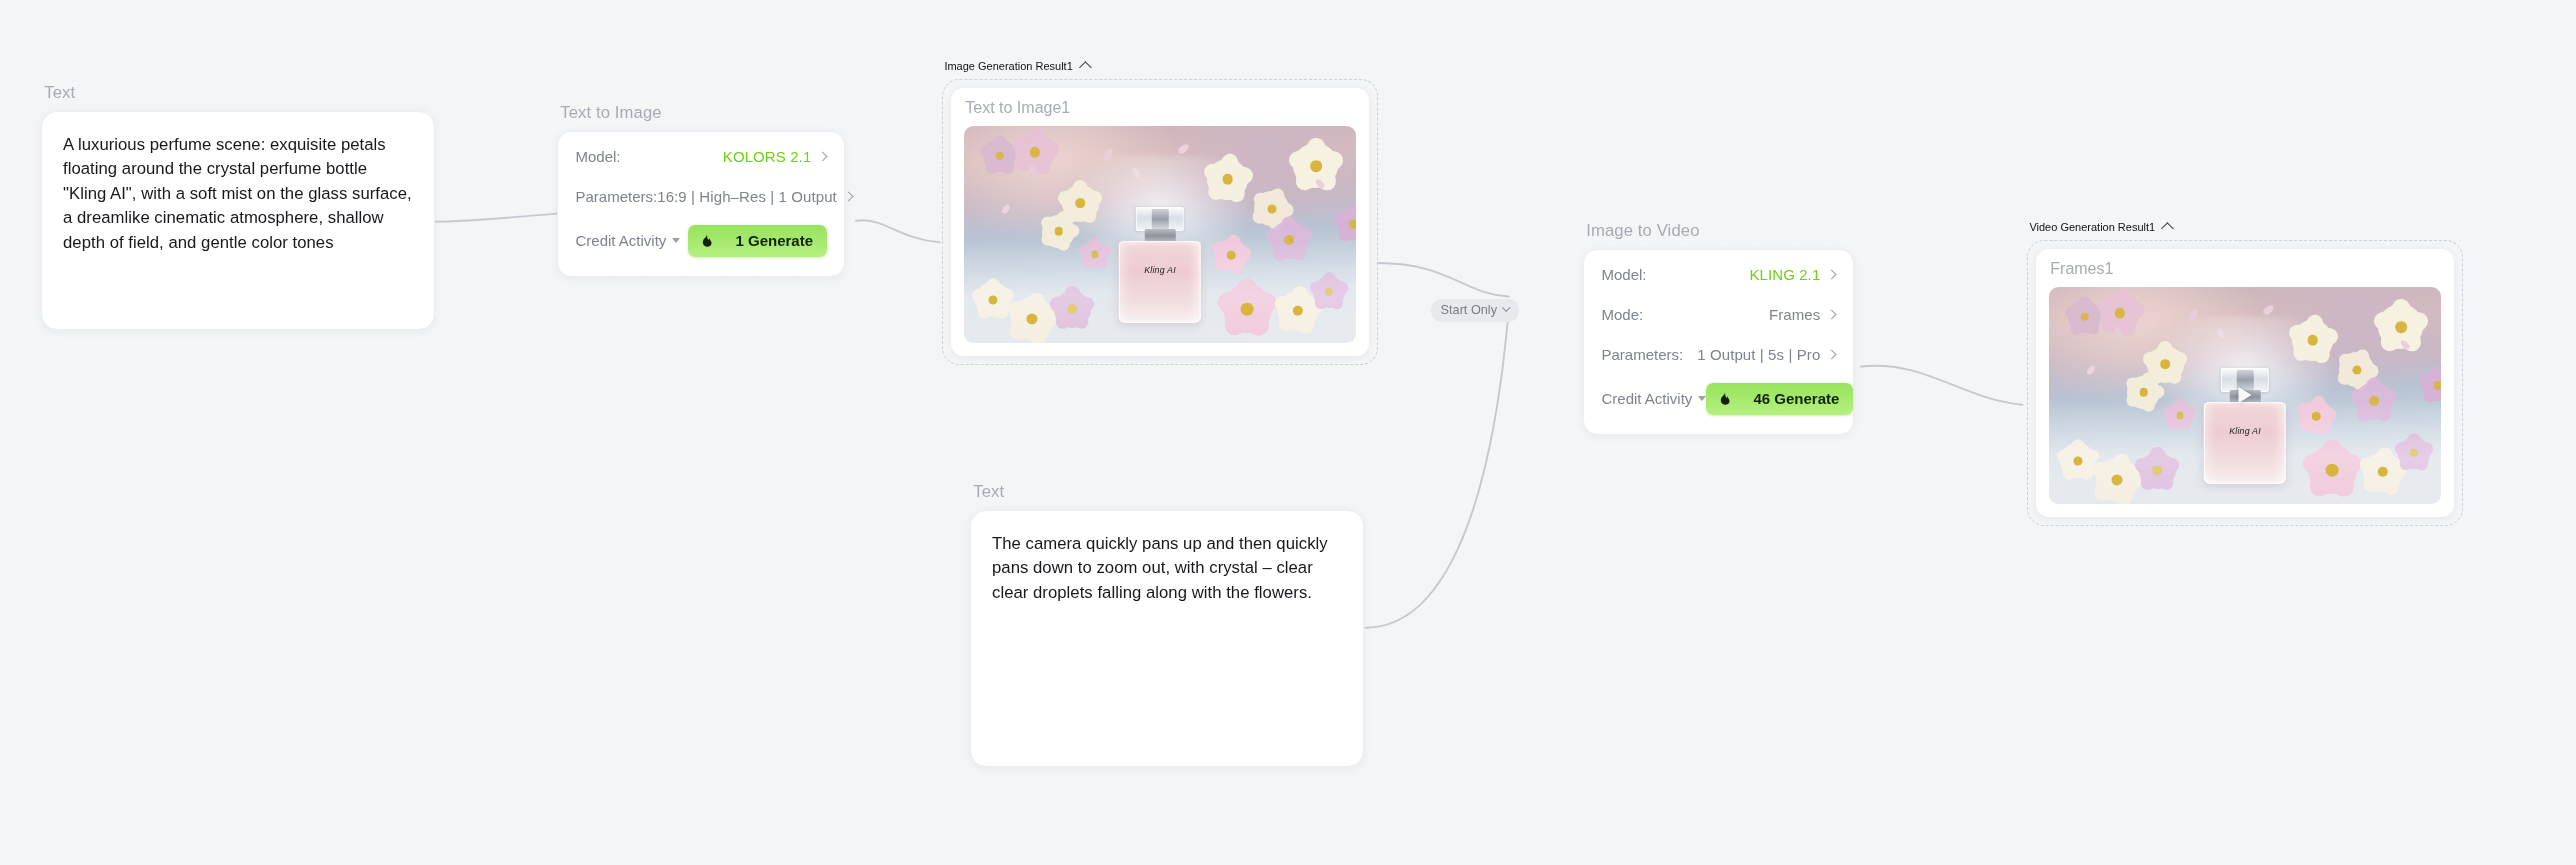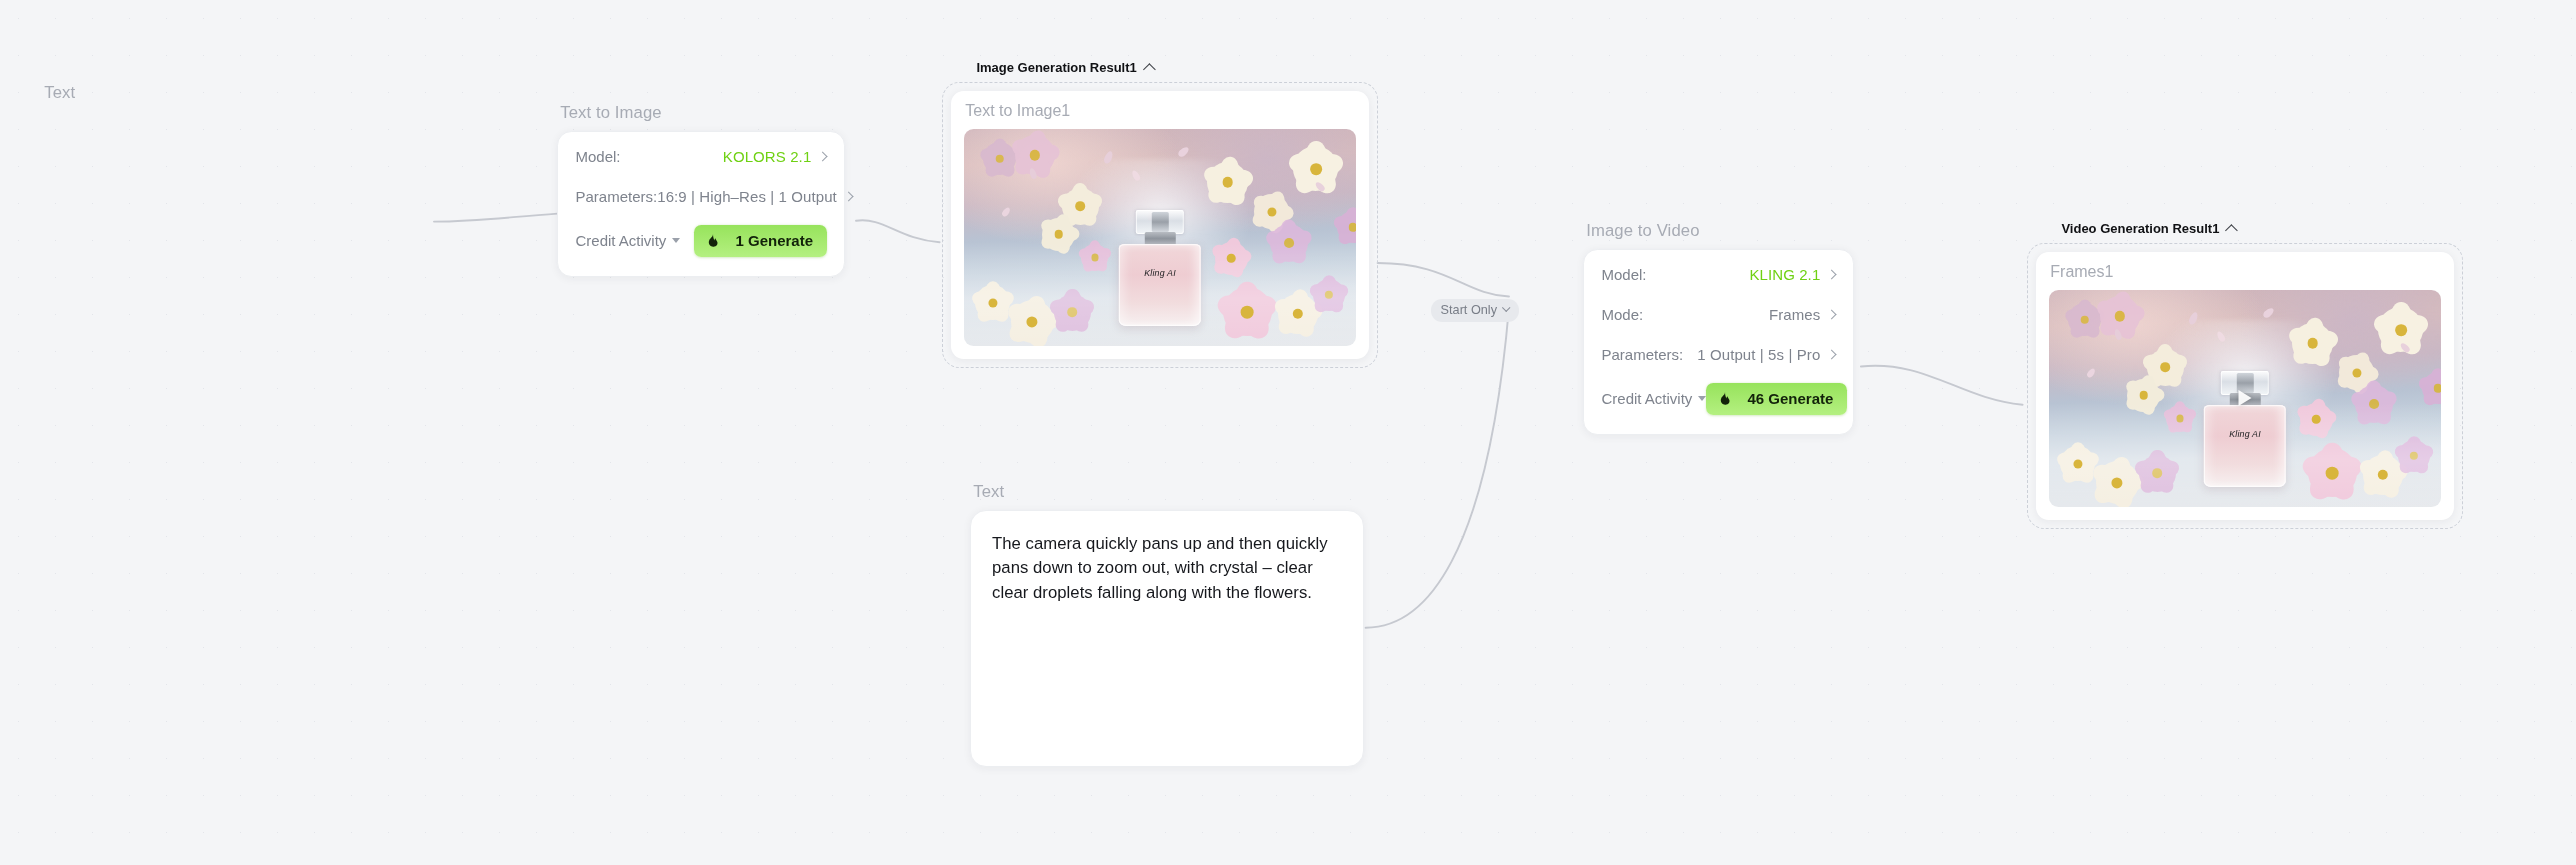--- a/index.html
+++ b/index.html
@@ -135,21 +135,21 @@
     color: #7e838d;
     display: flex;
     align-items: center;
     white-space: nowrap;
   }
 
   .gen-btn {
     margin-left: auto;
     display: inline-flex;
     align-items: center;
-    gap: 16px;
+    gap: 22px;
     height: 32px;
     padding: 0 13.5px;
     border-radius: 7.2px;
     background: linear-gradient(180deg, #97e35c 0%, #b4f080 100%);
     box-shadow: 0 0.8px 2.4px rgba(110,180,50,.28);
     font-size: 15px;
     font-weight: bold;
     color: #12220a;
     white-space: nowrap;
     cursor: pointer;
@@ -198,25 +198,24 @@
 
   .result-head {
     display: flex;
     align-items: center;
     gap: 8px;
     margin-bottom: 7.2px;
     padding-left: 2.4px;
   }
 
   .result-head-title {
-    font-size: 13px;
-    font-weight: bold;
+    font-size: 11px;
+    font-weight: normal;
     color: #101114;
     white-space: nowrap;
-    margin-left: 32px;
   }
 
   .chev-up {
     display: inline-block;
     width: 8.8px; height: 8.8px;
     border-left: 1.8px solid #3c3f45;
     border-top: 1.8px solid #3c3f45;
     transform: rotate(45deg);
     margin-top: 3.2px;
   }
@@ -407,20 +406,23 @@
   <svg id="edges" viewBox="0 0 3235 1087">
     <path class="edge-path" d="M 545,278 C 600,278 640,272 700,268"></path>
     <path class="edge-path" d="M 1075,277 C 1110,272 1128,300 1180,304"></path>
     <path class="edge-path" d="M 1730,330 C 1820,330 1840,370 1895,372"></path>
     <path class="edge-path" d="M 1715,788 C 1790,788 1868,700 1895,386"></path>
     <path class="edge-path" d="M 2337,460 C 2420,452 2460,500 2540,508"></path>
   </svg>
 
   <div class="node text-node" style="left:41px; top:83px; width:394px;">
     <div class="node-title">Text</div>
+    <div class="card" style="height:219px;">
+      <div class="prompt-text">A luxurious perfume scene: exquisite petals floating around the crystal perfume bottle "Kling AI", with a soft mist on the glass surface, a dreamlike cinematic atmosphere, shallow depth of field, and gentle color tones</div>
+    </div>
   </div>
 
   <div class="node" style="left:557px; top:103px; width:288px;">
     <div class="node-title">Text to Image</div>
     <div class="card param-card">
 
       <div class="param-row">
         <span class="param-label">Model:</span>
         <span class="param-value-wrap">
           <span class="param-value accent">KOLORS 2.1</span>

